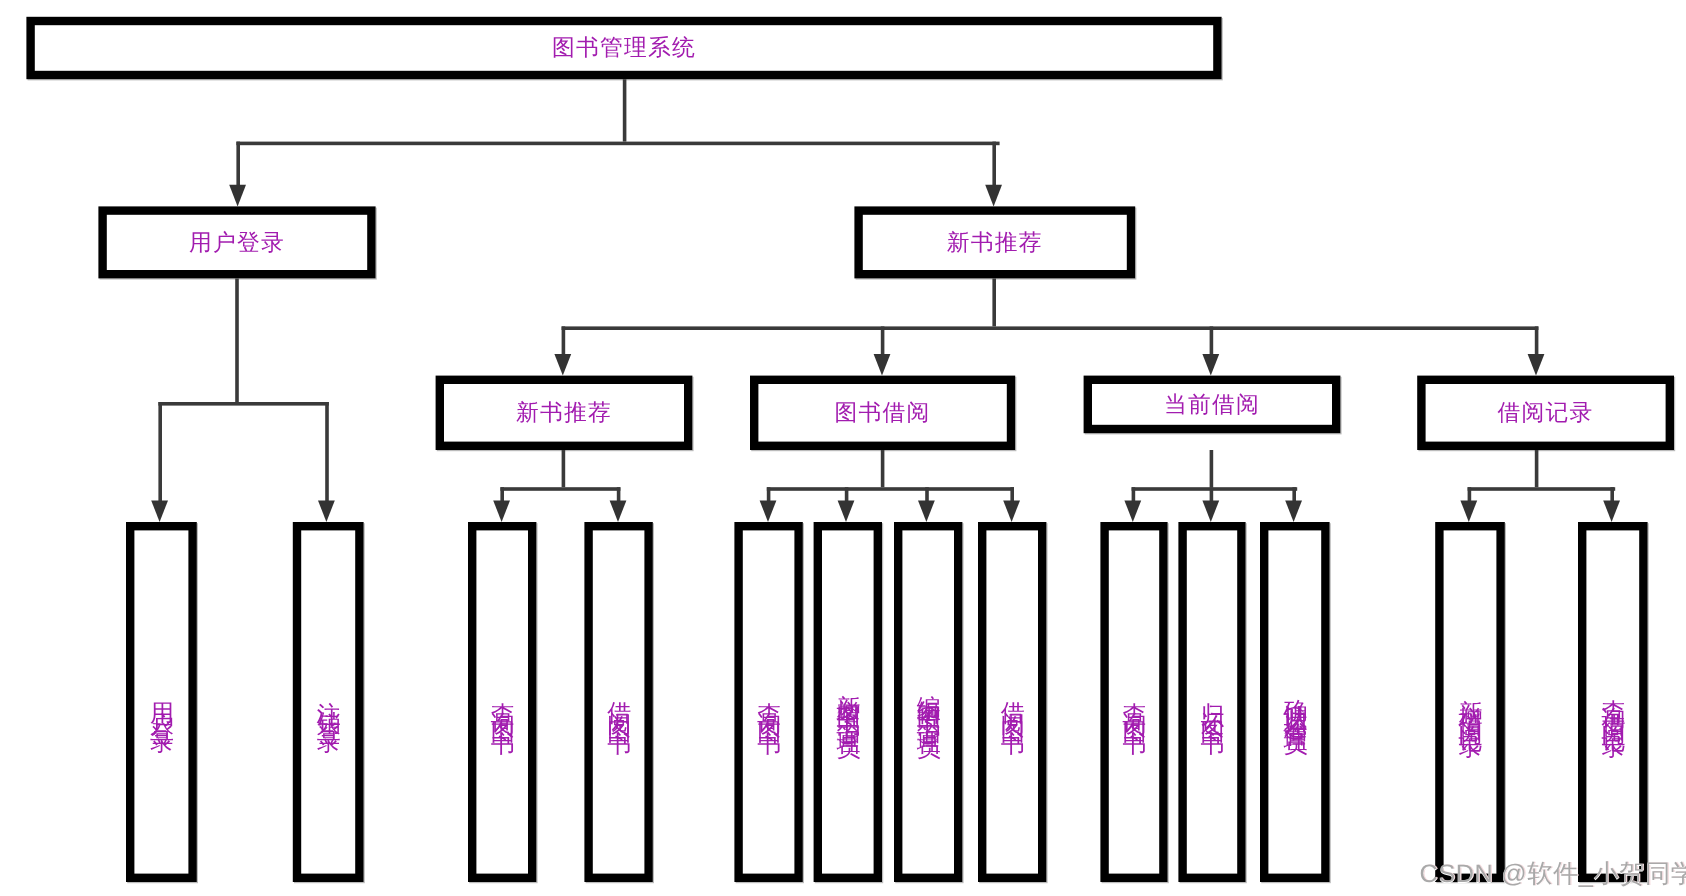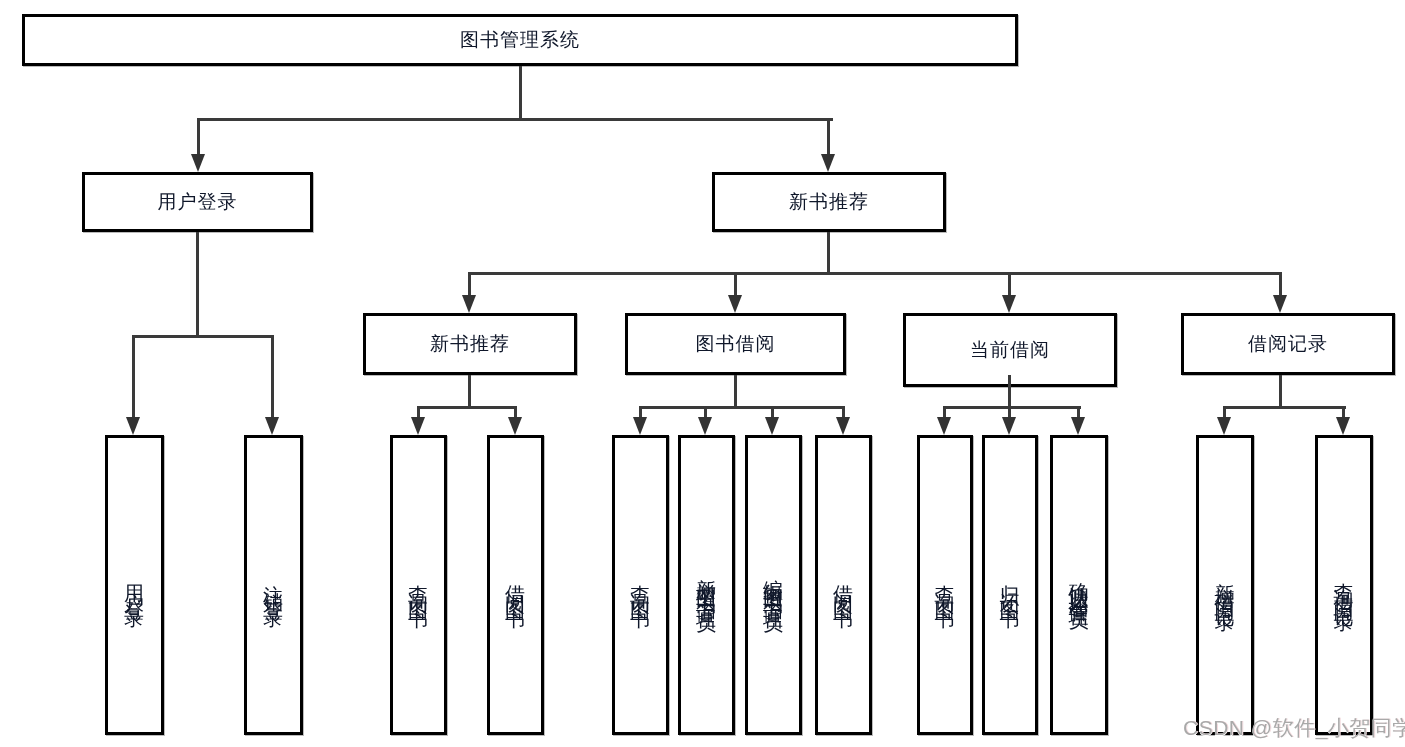--- a/index.html
+++ b/index.html
@@ -10,23 +10,23 @@
     position: relative;
     width: 1405px;
     height: 747px;
     background: #ffffff;
     overflow: hidden;
   }
 
   
   .box {
     position: absolute;
-    border: 3px solid #000000;
+    border: 7px solid #000000;
     background: #ffffff;
-    color: #0f172a;
+    color: #a21caf;
     display: flex;
     align-items: center;
     justify-content: center;
     font-size: 19px;
     letter-spacing: 1px;
     box-shadow: 1px 1px 0 rgba(60,60,60,0.35);
   }
   .box.vert {
     writing-mode: vertical-rl;
     font-size: 20px;
@@ -65,21 +65,21 @@
   <div class="box" style="left:22px; top:14px; width:996px; height:52px;">图书管理系统</div>
 
   <div class="box" style="left:82px; top:172px; width:231px; height:60px;">用户登录</div>
 
   <div class="box" style="left:712px; top:172px; width:234px; height:60px;">新书推荐</div>
 
   <div class="box" style="left:363px; top:313px; width:214px; height:62px;">新书推荐</div>
 
   <div class="box" style="left:625px; top:313px; width:221px; height:62px;">图书借阅</div>
 
-  <div class="box" style="left:903px; top:313px; width:214px; height:74px;">当前借阅</div>
+  <div class="box" style="left:903px; top:313px; width:214px; height:48px;">当前借阅</div>
 
   <div class="box" style="left:1181px; top:313px; width:214px; height:62px;">借阅记录</div>
 
   <div class="box vert" style="left:105px; top:435px; width:59px; height:300px;">用户登录</div>
 
   <div class="box vert" style="left:244px; top:435px; width:59px; height:300px;">注销登录</div>
 
   <div class="box vert" style="left:390px; top:435px; width:57px; height:300px;">查询图书</div>
 
   <div class="box vert" style="left:487px; top:435px; width:57px; height:300px;">借阅图书</div>

